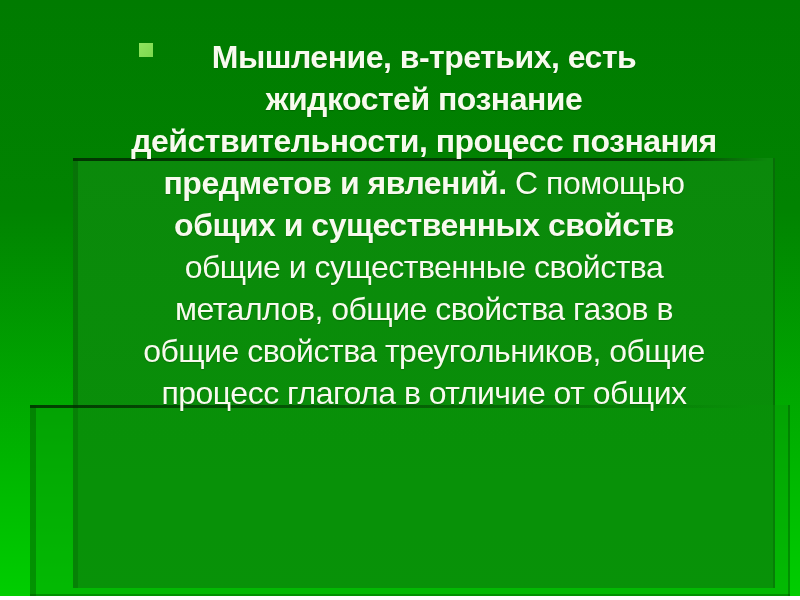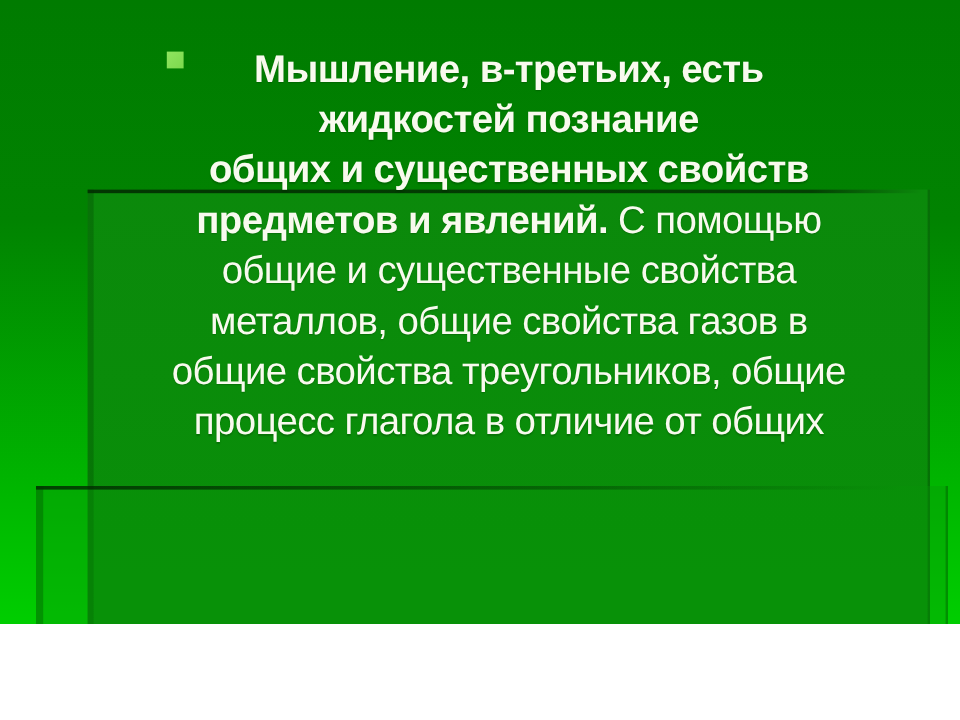--- a/index.html
+++ b/index.html
@@ -1,21 +1,21 @@
 <!DOCTYPE html>
 <html><head>
 <meta charset="utf-8">
 <style>
   html,body{margin:0;padding:0;}
   body{
     width:800px;height:600px;overflow:hidden;
     font-family:"Liberation Sans","DejaVu Sans",sans-serif;
   }
   .slide{
-    position:relative;width:800px;height:520px;overflow:hidden;
+    position:relative;width:800px;height:596px;overflow:hidden;
     background:linear-gradient(180deg,#007B00 0%,#018301 35%,#00B800 80%,#00CE00 100%);
   }
   
   .panel{position:absolute;}
   .panel-main{
     left:73px;top:158px;width:702px;height:430px;z-index:1;
     background:linear-gradient(180deg,#0B890B 0%,#089108 100%);
   }
   .panel-main .edge-top{
     position:absolute;left:0;top:0;width:100%;height:3px;
@@ -81,21 +81,22 @@
     <div class="edge-left"></div>
     <div class="edge-right"></div>
     <div class="edge-bottom"></div>
   </div>
 
   <div class="bullet" style="background: linear-gradient(135deg, rgb(143, 229, 95) 0%, rgb(124, 217, 78) 100%);"></div>
 
   <div class="text-block" style="color: rgb(248, 250, 238);">
       <div class="text-line"><span class="seg bold">Мышление, в-третьих, есть</span></div>
       <div class="text-line"><span class="seg bold">жидкостей познание</span></div>
+      <div class="text-line"><span class="seg bold">действительности, процесс познания</span></div>
+      <div class="text-line"><span class="seg bold">предметов и явлений.</span><span class="seg"> С помощью</span></div>
       <div class="text-line"><span class="seg bold">общих и существенных свойств</span></div>
-      <div class="text-line"><span class="seg bold">предметов и явлений.</span><span class="seg"> С помощью</span></div>
       <div class="text-line"><span class="seg">общие и существенные свойства</span></div>
       <div class="text-line"><span class="seg">металлов, общие свойства газов в</span></div>
       <div class="text-line"><span class="seg">общие свойства треугольников, общие</span></div>
       <div class="text-line"><span class="seg">процесс глагола в отличие от общих</span></div>
     </div>
 
 </div>
 
 </body></html>

